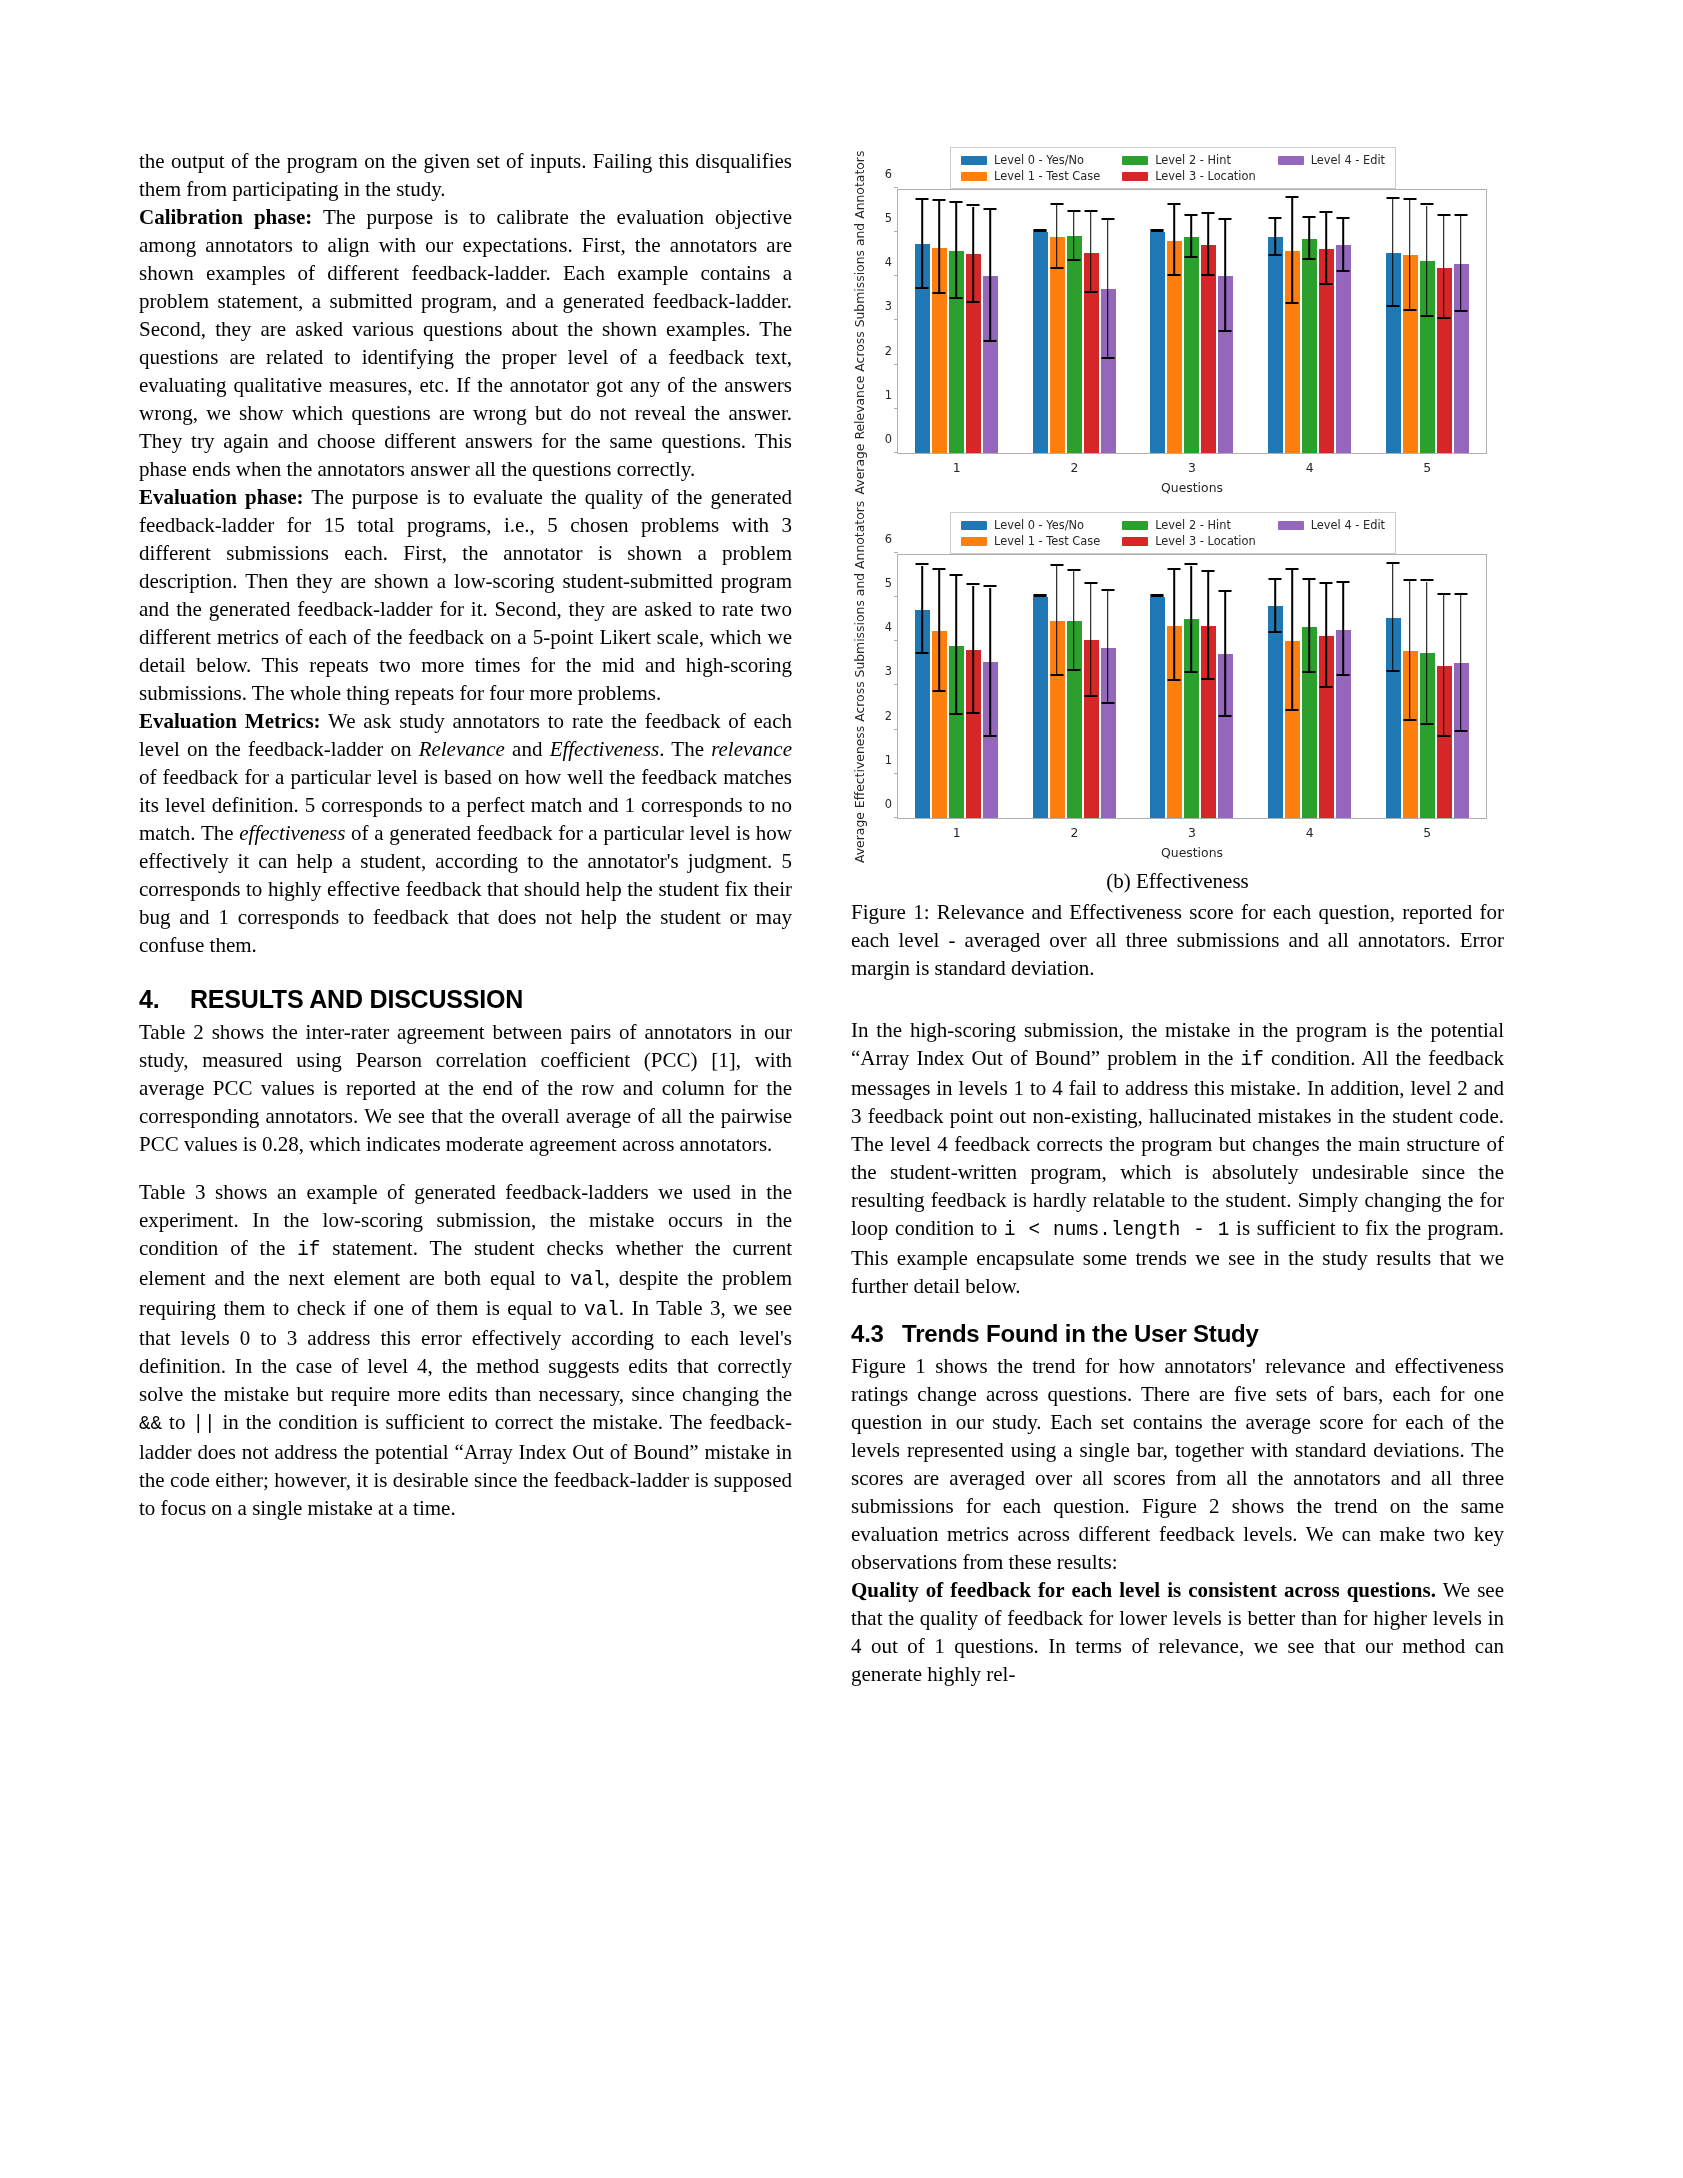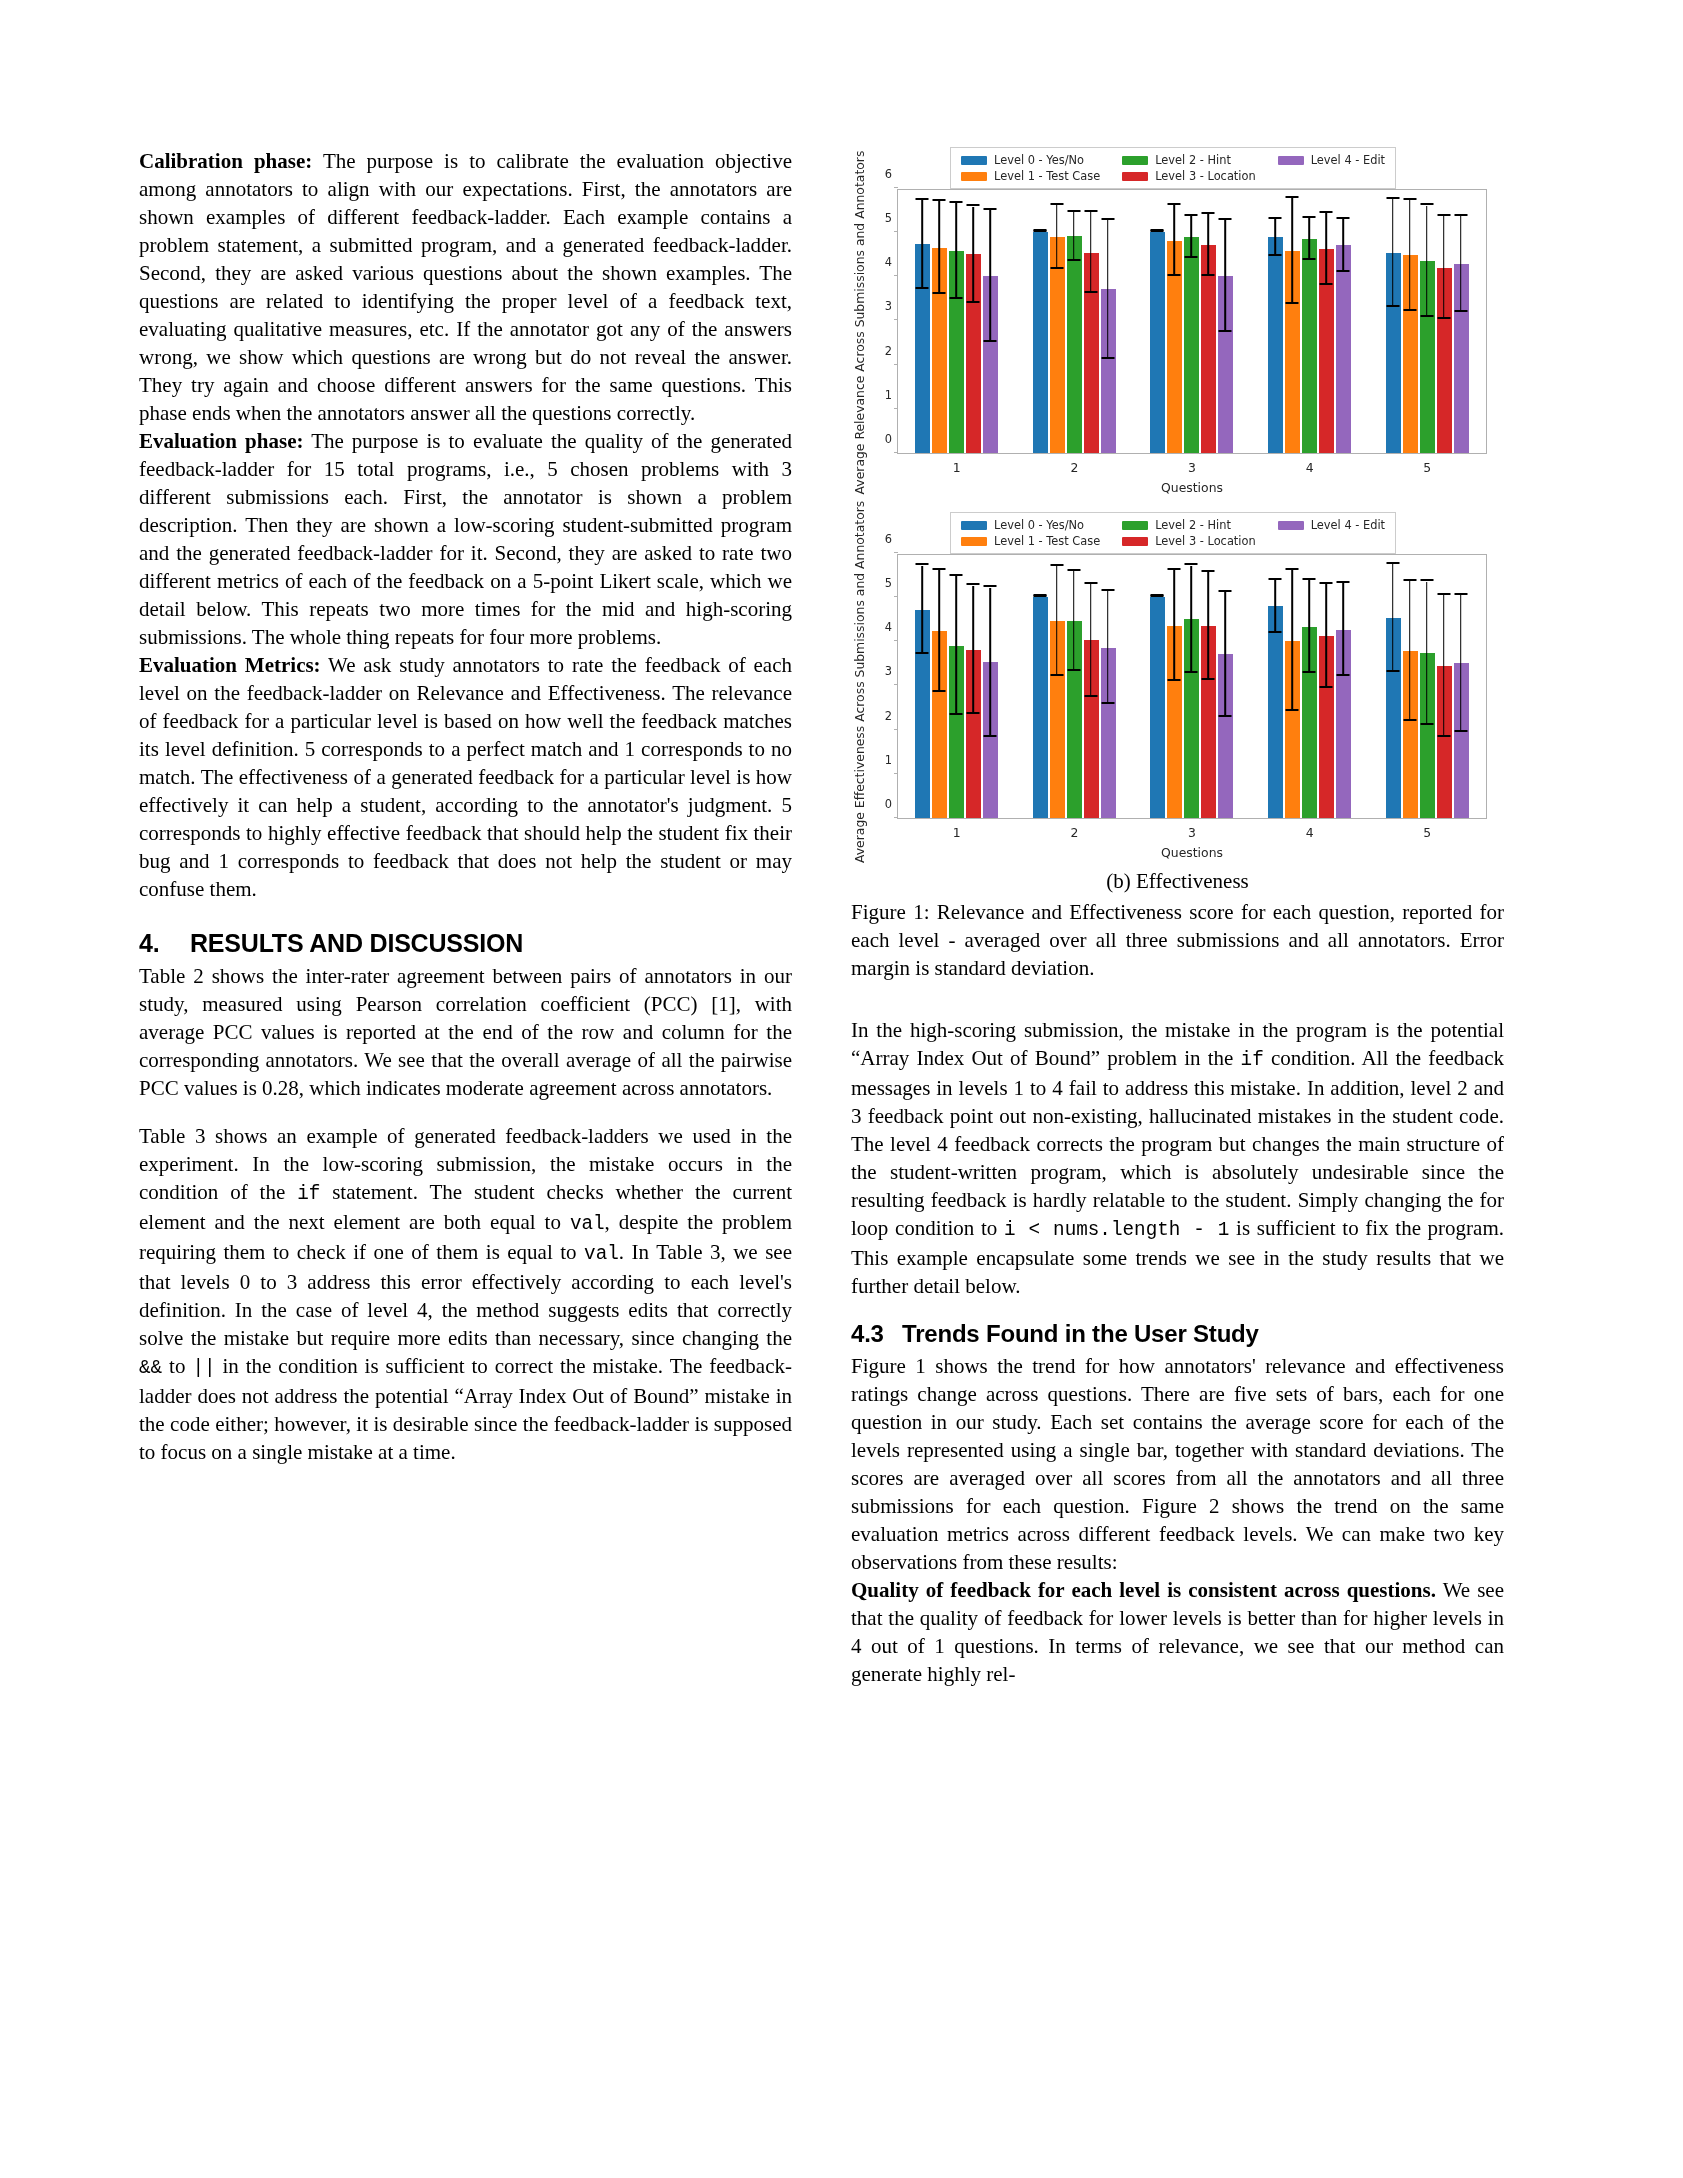--- a/index.html
+++ b/index.html
@@ -20,21 +20,21 @@
     margin:0;
     font-size:21px;
     line-height:28px;
     text-align:justify;
     text-justify:inter-word;
     hyphens:none;
     font-family:"Liberation Serif", serif;
   }
   p.body + p.body { margin-top:0; }
   .lead { font-weight:bold; }
-  .it { }
+  .it { font-style:italic; }
   .tt { font-family:"Liberation Mono", monospace; font-size:19.3px; }
 
   h1.sec {
     font-family:"Liberation Sans", sans-serif;
     font-weight:bold;
     font-size:25px;
     margin:26px 0 4px 0;
     letter-spacing:-0.2px;
   }
   h2.subsec {
@@ -120,20 +120,21 @@
     font-size:21px; line-height:28px; text-align:justify; margin-top:4px;
   }
 </style>
 </head>
 <body>
 
 <div class="page">
 
   <div class="col col-left">
 
+    <p class="body">the output of the program on the given set of inputs. Failing this disqualifies them from participating in the study.</p>
 
     <p class="body"><span class="lead">Calibration phase:</span><span> The purpose is to calibrate the evaluation objective among annotators to align with our expectations. First, the annotators are shown examples of different feedback-ladder. Each example contains a problem statement, a submitted program, and a generated feedback-ladder. Second, they are asked various questions about the shown examples. The questions are related to identifying the proper level of a feedback text, evaluating qualitative measures, etc. If the annotator got any of the answers wrong, we show which questions are wrong but do not reveal the answer. They try again and choose different answers for the same questions. This phase ends when the annotators answer all the questions correctly.</span></p>
 
     <p class="body"><span class="lead">Evaluation phase:</span><span> The purpose is to evaluate the quality of the generated feedback-ladder for 15 total programs, i.e., 5 chosen problems with 3 different submissions each. First, the annotator is shown a problem description. Then they are shown a low-scoring student-submitted program and the generated feedback-ladder for it. Second, they are asked to rate two different metrics of each of the feedback on a 5-point Likert scale, which we detail below. This repeats two more times for the mid and high-scoring submissions. The whole thing repeats for four more problems.</span></p>
 
     <p class="body"><span class="lead">Evaluation Metrics:</span><span> We ask study annotators to rate the feedback of each level on the feedback-ladder on </span><span class="it">Relevance</span><span> and </span><span class="it">Effectiveness</span><span>. The </span><span class="it">relevance</span><span> of feedback for a particular level is based on how well the feedback matches its level definition. 5 corresponds to a perfect match and 1 corresponds to no match. The </span><span class="it">effectiveness</span><span> of a generated feedback for a particular level is how effectively it can help a student, according to the annotator's judgment. 5 corresponds to highly effective feedback that should help the student fix their bug and 1 corresponds to feedback that does not help the student or may confuse them.</span></p>
 
     <h1 class="sec"><span class="num">4.</span><span>RESULTS AND DISCUSSION</span></h1>
 
 

